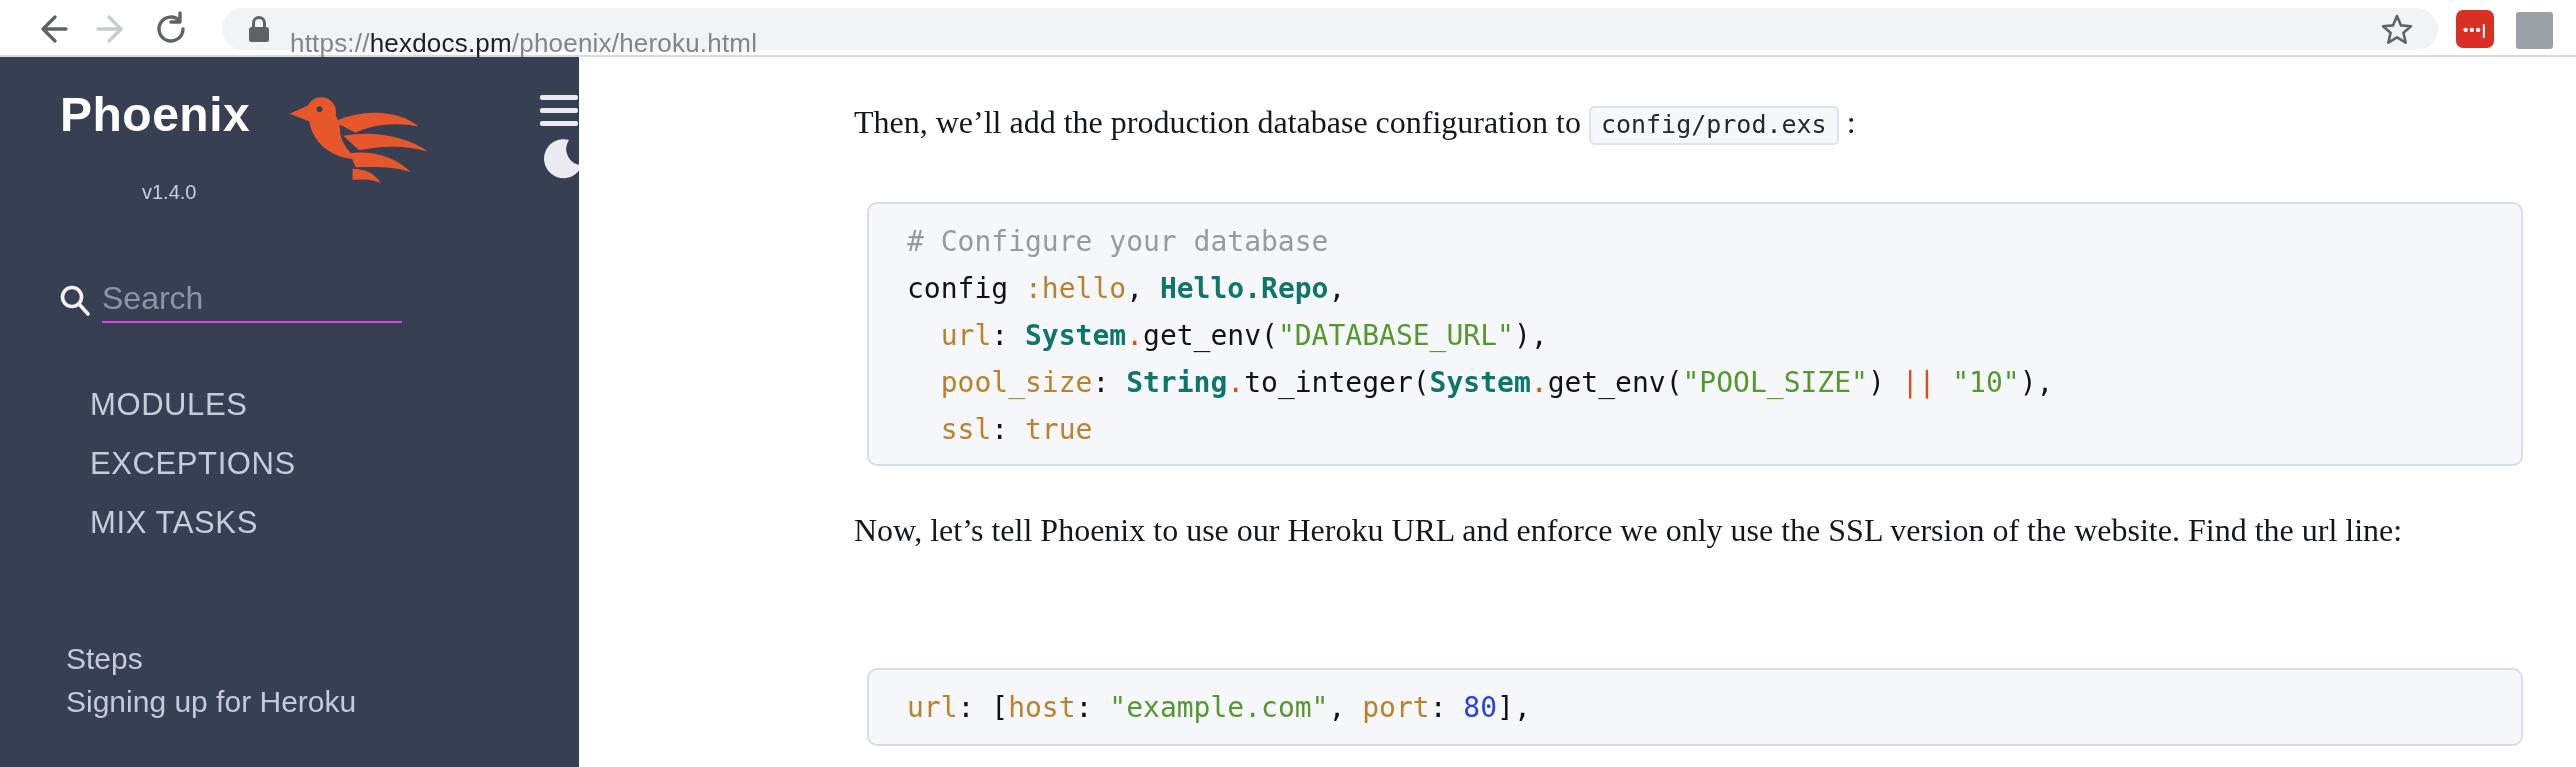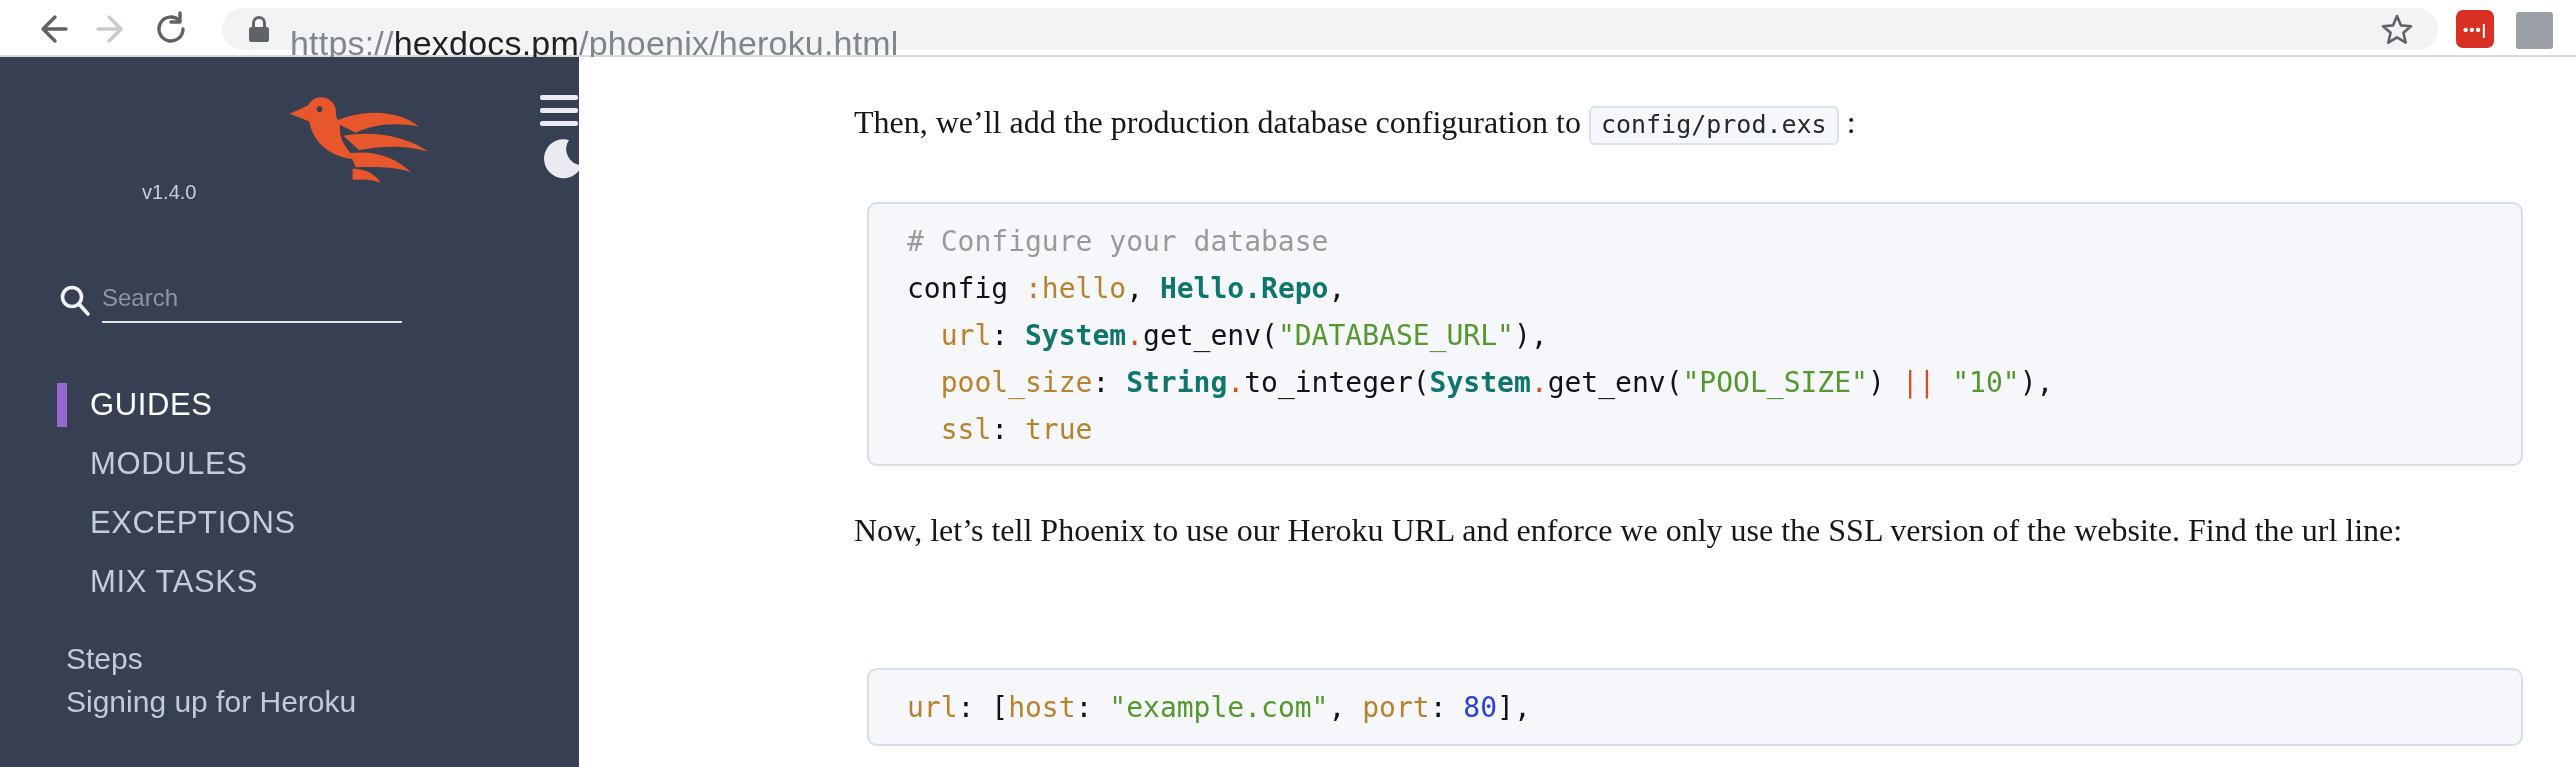--- a/index.html
+++ b/index.html
@@ -6,40 +6,40 @@
   html,body { width:2576px; height:767px; background:#fff; font-family:"Liberation Sans", sans-serif; overflow:hidden; }
   .stage { position:relative; width:2576px; height:767px; background:#fff; }
 
   
   .chrome { position:absolute; left:0; top:0; width:2576px; height:57px; background:#fff; border-bottom:2px solid #d8dade; }
   .navbtn { position:absolute; top:8px; width:42px; height:42px; display:flex; align-items:center; justify-content:center; border-radius:50%; cursor:pointer; }
   .navbtn svg { display:block; }
   #btn-back { left:30px; } #btn-fwd { left:92px; } #btn-reload { left:150px; }
   .omnibox { position:absolute; left:222px; top:8px; width:2216px; height:42px; background:#f1f3f4; border-radius:21px; display:flex; align-items:center; padding:0 18px 0 24px; }
   .omnibox .lock { margin-right:18px; flex:0 0 auto; }
-  .urltext { font-size:34px; color:#80868b; white-space:nowrap; letter-spacing:0.2px;margin-top:28px; }
+  .urltext { font-size:26px; color:#80868b; white-space:nowrap; letter-spacing:0.2px;margin-top:28px; }
   .urltext .domain { color:#202124; }
   .omnibox .spacer { flex:1; }
   .star { flex:0 0 auto; margin-right:6px; }
   .ext-lastpass { position:absolute; left:2456px; top:10px; width:38px; height:38px; background:#d93025; border-radius:7px; color:#fff; display:flex; align-items:center; justify-content:center; font-size:15px; font-weight:bold; letter-spacing:1px; cursor:pointer; }
   .avatar { position:absolute; left:2516px; top:12px; width:37px; height:37px; background:#9aa0a6; border-radius:3px; cursor:pointer; }
 
   
   .sidebar { position:absolute; left:0; top:57px; width:600px; height:710px; background:#373f52; }
   .brand { position:absolute; left:60px; top:30px; font-size:48px; font-weight:bold; color:#fff; letter-spacing:0.5px; }
   .version { position:absolute; left:142px; top:124px; font-size:20px; color:#c9cedb; }
   .logo { position:absolute; left:282px; top:38px; width:160px; height:110px; }
   .hamburger { position:absolute; left:540px; top:38px; width:38px; height:32px; cursor:pointer; }
   .hamburger span { position:absolute; left:0; width:38px; height:5px; background:#e9ebf1; border-radius:2px; }
   .hamburger span:nth-child(1){ top:0; } .hamburger span:nth-child(2){ top:13px; } .hamburger span:nth-child(3){ top:26px; }
   .moon { position:absolute; left:541px; top:80px; width:44px; height:44px; cursor:pointer; }
 
   .searchrow { position:absolute; left:58px; top:224px; width:360px; height:48px; }
   .searchrow svg { position:absolute; left:0; top:2px; }
-  .search-input { position:absolute; left:44px; top:0; width:300px; height:42px; background:transparent; border:none; border-bottom:2px solid #e5e5e5; outline:none; font-size:24px; color:#e7eaf0; font-family:"Liberation Sans", sans-serif; padding:0 0 6px 0; }
+  .search-input { position:absolute; left:44px; top:0; width:300px; height:42px; background:transparent; border:none; border-bottom:2px solid #d946ef; outline:none; font-size:32px; color:#e7eaf0; font-family:"Liberation Sans", sans-serif; padding:0 0 6px 0; }
   .search-input::placeholder { color:#8d95a4; }
 
   .nav { position:absolute; left:0; top:318px; width:600px; }
   .nav-item { position:relative; height:59px; display:flex; align-items:center; padding-left:90px; font-size:31px; color:#c6ccd8; letter-spacing:0.6px; cursor:pointer; }
   .nav-item.active { color:#ffffff; }
   .nav-item.active .accent { position:absolute; left:57px; top:8px; width:10px; height:44px; background:#9768d1; }
   .nav-item.active { padding-left:90px; }
 
   .subnav { position:absolute; left:0; top:580px; width:600px; }
   .subnav-item { height:43px; display:flex; align-items:center; padding-left:66px; font-size:30px; color:#c5cad6; cursor:pointer; white-space:nowrap; }
@@ -95,20 +95,21 @@
       <span class="spacer"></span>
       <svg class="star" width="34" height="34" viewBox="0 0 34 34">
         <path d="M17 4 L21 13.4 L31 14.2 L23.4 20.8 L25.7 30.6 L17 25.3 L8.3 30.6 L10.6 20.8 L3 14.2 L13 13.4 Z" stroke="#5f6368" stroke-width="2.6" fill="none" stroke-linejoin="round"></path>
       </svg>
     </div>
     <div class="ext-lastpass">•••|</div>
     <div class="avatar"></div>
   </div>
 
   <div class="sidebar">
+    <div class="brand">Phoenix</div>
     <svg class="logo" viewBox="0 0 100 70">
       <g fill="#e8562c">
         <polygon points="4,12 17,6 17,17"></polygon>
         <circle cx="24" cy="11" r="9.5"></circle>
         <path d="M16 13 C 17 30, 30 40, 47 41 C 39 34, 36 28, 36 22 C 36 15, 31 8, 24 6 Z"></path>
         <path d="M32 17 C 52 8, 74 10, 86 20 C 70 17, 56 19, 46 24 Z"></path>
         <path d="M38 26 C 58 22, 80 27, 92 36 C 74 31, 60 33, 48 35 Z"></path>
         <path d="M42 37 C 58 35, 72 40, 81 49 C 67 45, 56 46, 46 46 Z"></path>
         <path d="M44 47 C 52 47, 58 50, 62 56 C 54 53, 49 54, 44 54 Z"></path>
       </g>
@@ -126,24 +127,20 @@
 
     <div class="searchrow">
       <svg width="34" height="36" viewBox="0 0 34 36">
         <circle cx="14" cy="14" r="9.5" stroke="#f0f2f5" stroke-width="3.6" fill="none"></circle>
         <path d="M21 21 L30 31" stroke="#f0f2f5" stroke-width="3.6" stroke-linecap="round"></path>
       </svg>
       <input class="search-input" type="text" placeholder="Search" style="">
     </div>
 
     <div class="nav">
-      <div class="nav-item active">
-          <span class="accent"></span>
-          <span>GUIDES</span>
-        </div>
       <div class="nav-item">
           <span>MODULES</span>
         </div>
       <div class="nav-item">
           <span>EXCEPTIONS</span>
         </div>
       <div class="nav-item">
           <span>MIX TASKS</span>
         </div>
     </div>

